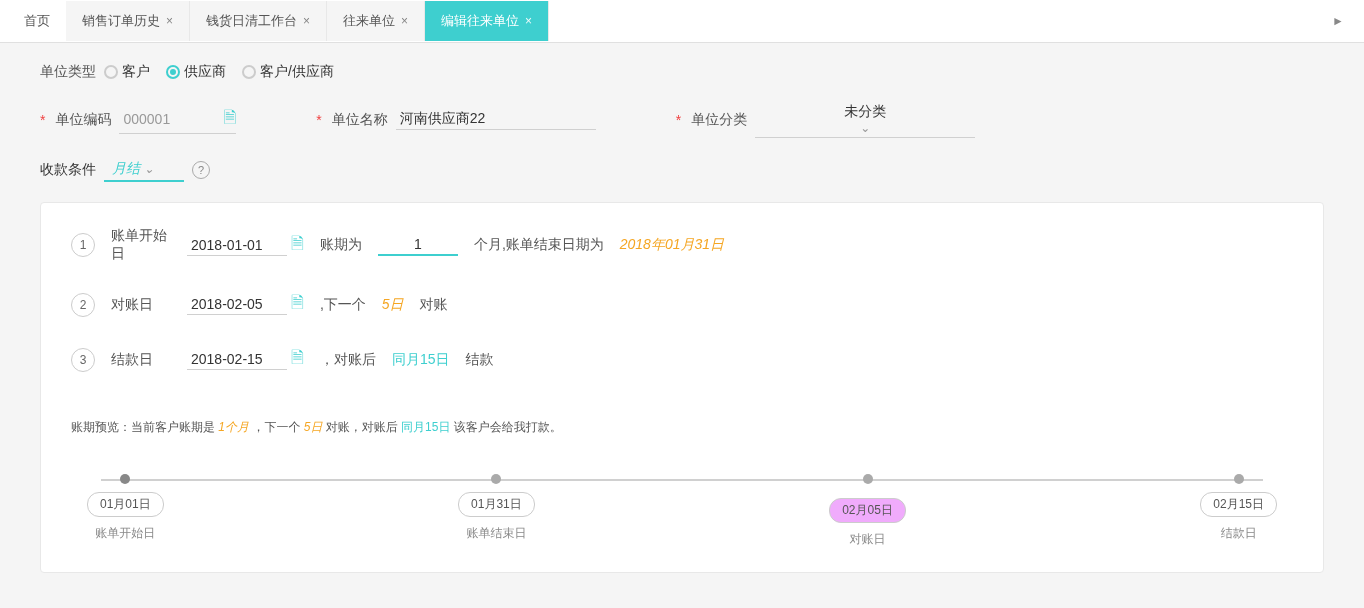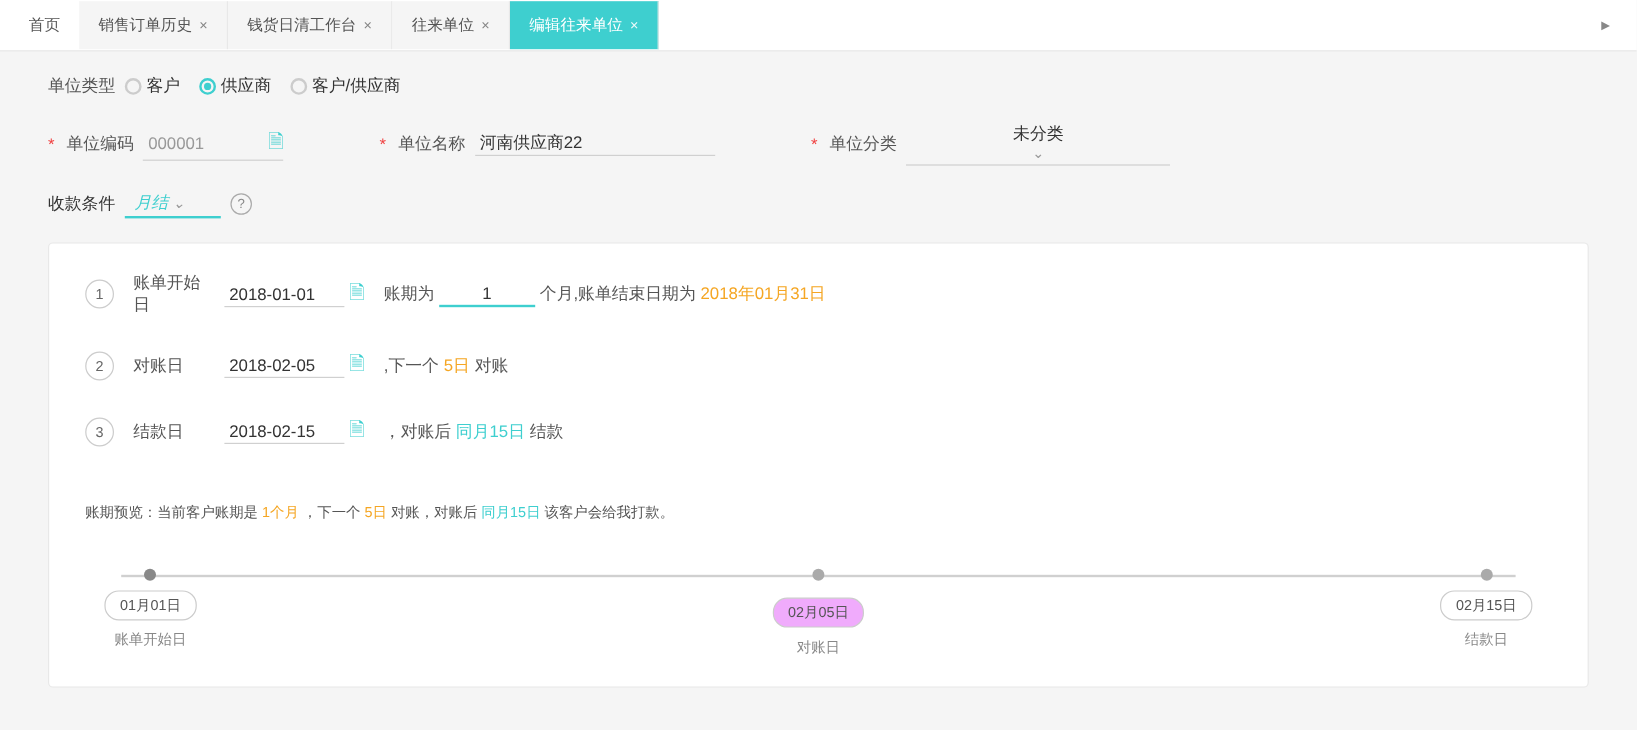--- a/index.html
+++ b/index.html
@@ -238,23 +238,23 @@
       padding: 2px 4px;
       font-size: 14px;
       color: #333;
       width: 100px;
       background: transparent;
     }
     .period-desc {
       color: #555;
       display: flex;
       align-items: center;
-      gap: 4px;
-    }
-    .highlight-orange { color: #f5a623; }
+      gap: 16px;
+    }
+    .highlight-orange { color: #f5a623; font-style: italic; }
     .highlight-teal { color: #3ecfcf; }
 
     .months-input {
       border: none;
       border-bottom: 2px solid #3ecfcf;
       outline: none;
       padding: 2px 4px;
       font-size: 14px;
       color: #333;
       width: 80px;
@@ -418,20 +418,25 @@
         <div style="position:absolute;top:16px;left:30px;right:30px;height:2px;background:#d0d0d0;"></div>
 
         <div style="display:flex;justify-content:space-between;align-items:flex-start;position:relative;">
 
           <div style="display:flex;flex-direction:column;align-items:center;gap:4px;">
             <div style="width:10px;height:10px;border-radius:50%;background:#888;z-index:1;position:relative;margin-top:11px;"></div>
             <div style="border:1px solid #ccc;border-radius:12px;padding:3px 12px;font-size:12px;color:#555;background:#fff;white-space:nowrap;margin-top:4px;">01月01日</div>
             <div style="font-size:12px;color:#888;margin-top:4px;white-space:nowrap;">账单开始日</div>
           </div>
 
+          <div style="display:flex;flex-direction:column;align-items:center;gap:4px;">
+            <div style="width:10px;height:10px;border-radius:50%;background:#aaa;z-index:1;position:relative;margin-top:11px;"></div>
+            <div style="border:1px solid #ccc;border-radius:12px;padding:3px 12px;font-size:12px;color:#555;background:#fff;white-space:nowrap;margin-top:4px;">01月31日</div>
+            <div style="font-size:12px;color:#888;margin-top:4px;white-space:nowrap;">账单结束日</div>
+          </div>
 
           <div style="display:flex;flex-direction:column;align-items:center;gap:4px;">
             <div style="width:10px;height:10px;border-radius:50%;background:#aaa;z-index:1;position:relative;margin-top:11px;"></div>
             <div style="border:1px solid #ccc;border-radius:12px;padding:3px 12px;font-size:12px;color:#555;background:#f0abfc;white-space:nowrap;margin-top:10px;">02月05日</div>
             <div style="font-size:12px;color:#888;margin-top:4px;white-space:nowrap;">对账日</div>
           </div>
 
           <div style="display:flex;flex-direction:column;align-items:center;gap:4px;">
             <div style="width:10px;height:10px;border-radius:50%;background:#aaa;z-index:1;position:relative;margin-top:11px;"></div>
             <div style="border:1px solid #ccc;border-radius:12px;padding:3px 12px;font-size:12px;color:#555;background:#fff;white-space:nowrap;margin-top:4px;">02月15日</div>

